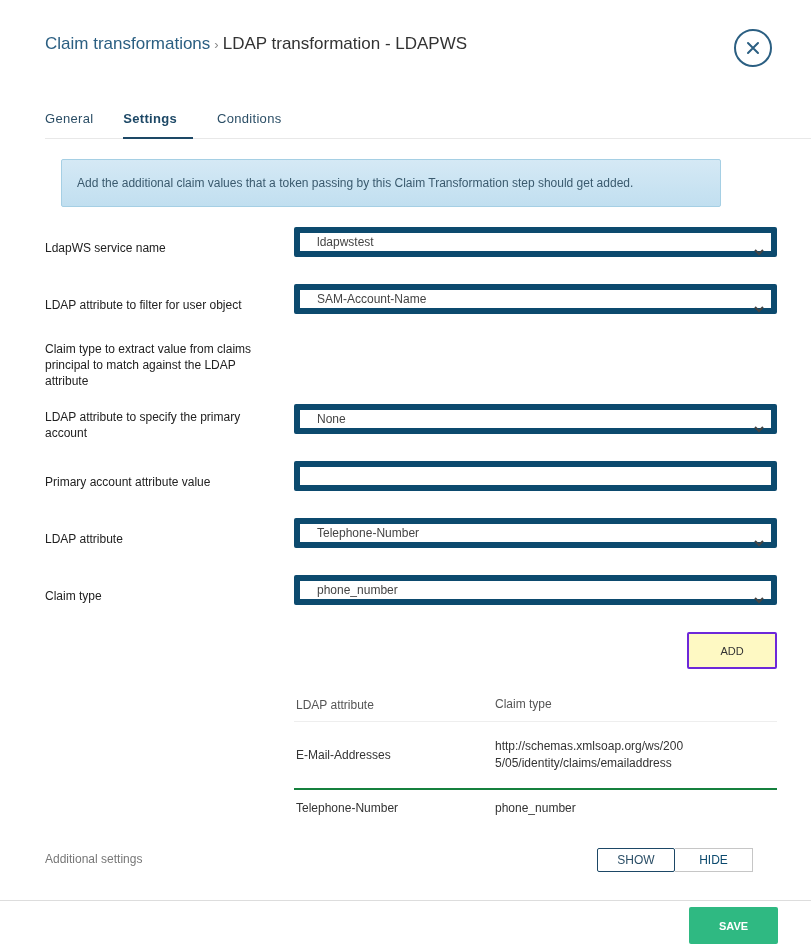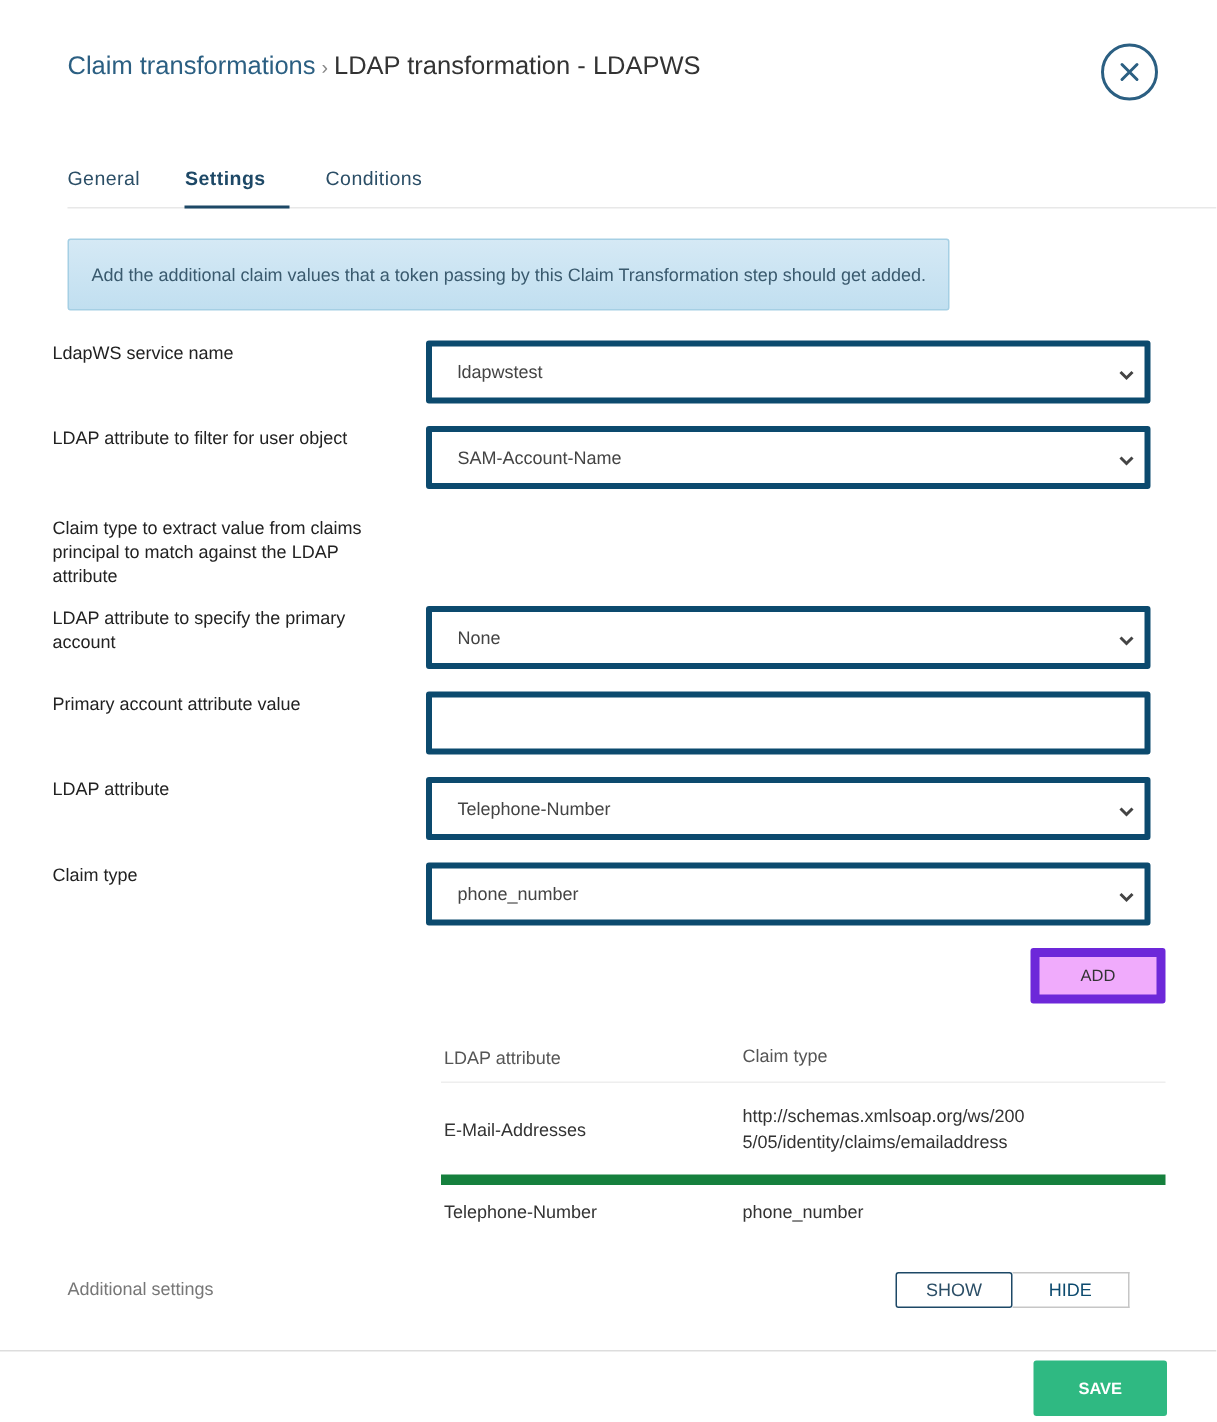--- a/index.html
+++ b/index.html
@@ -10,32 +10,32 @@
   .breadcrumb-link { color: #2b5f82; }
   .breadcrumb-sep { color: #888; font-size: 13px; margin: 0 4px; }
   .breadcrumb-current { color: #333; }
 
   .close-btn { position: absolute; left: 734px; top: 29px; width: 38px; height: 38px; border: 2px solid #2b5f82; border-radius: 50%; display: flex; align-items: center; justify-content: center; cursor: pointer; }
 
   .tabs { position: absolute; left: 45px; top: 104px; right: 0; height: 35px; border-bottom: 1px solid #e8e8e8; display: flex; }
   .tab { font-size: 13px; color: #2b4e66; padding: 7px 0 0 0; margin-right: 30px; height: 35px; cursor: pointer; letter-spacing: 0.3px; }
   .tab.active { font-weight: bold; color: #1d4866; border-bottom: 2px solid #1d4866; padding-left: 0; padding-right: 16px; margin-right: 24px; }
 
-  .info { position: absolute; left: 45px; top: 159px; width: 588px; height: 48px; background: linear-gradient(#d5e9f5, #c1dff0); border: 1px solid #a5cfe4; border-radius: 2px; color: #3a5a6e; font-size: 12px; padding: 16px 0 4px 15px; }
+  .info { position: absolute; left: 61px; top: 159px; width: 660px; height: 48px; background: linear-gradient(#d5e9f5, #c1dff0); border: 1px solid #a5cfe4; border-radius: 2px; color: #3a5a6e; font-size: 12px; padding: 16px 0 4px 15px; }
 
-  .row { position: absolute; left: 35px; width: 732px; display: flex; }
+  .row { position: absolute; left: 45px; width: 732px; display: flex; align-items: center; }
   .label { width: 249px; font-size: 12px; color: #222; line-height: 16px; padding-right: 20px; }
-  .field { position: absolute; left: 249px; width: 483px; height: 42px; border: 4px solid #0c4a6e; border-radius: 2px; background: #fff; display: flex; align-items: center; padding-left: 17px; font-size: 12px; color: #444; cursor: pointer; }
+  .field { position: absolute; left: 249px; width: 483px; height: 30px; border: 6px solid #0c4a6e; border-radius: 2px; background: #fff; display: flex; align-items: center; padding-left: 17px; font-size: 12px; color: #444; cursor: pointer; }
   .field .chev { position: absolute; right: 6px; top: 13px; width: 12px; height: 12px; }
 
-  .add-btn { position: absolute; left: 687px; top: 632px; width: 90px; height: 37px; border: 6px solid #6d28d9; border-radius: 2px; display: flex; align-items: center; justify-content: center; font-size: 11px; color: #333; cursor: pointer; background: #f0abfc; }
+  .add-btn { position: absolute; left: 687px; top: 632px; width: 90px; height: 37px; border: 2px solid #6d28d9; border-radius: 2px; display: flex; align-items: center; justify-content: center; font-size: 11px; color: #333; cursor: pointer; background: #fef9c3; }
 
   .tbl { position: absolute; left: 294px; top: 688px; width: 483px; font-size: 12px; color: #333; }
   .tbl-head { display: flex; height: 34px; align-items: center; color: #555; border-bottom: 1px solid #eee; }
-  .tbl-row { display: flex; align-items: center; border-bottom: 7px solid #15803d; }
+  .tbl-row { display: flex; align-items: center; border-bottom: 2px solid #15803d; }
   .tbl-row:last-child { border-bottom: none; }
   .c1 { width: 201px; padding-left: 2px; }
   .c2 { width: 196px; line-height: 17px; word-break: break-all; }
 
   .addl-label { position: absolute; left: 45px; top: 852px; font-size: 12px; color: #777; }
   .toggle { position: absolute; left: 597px; top: 848px; display: flex; }
   .tgl { width: 78px; height: 24px; display: flex; align-items: center; justify-content: center; font-size: 12px; cursor: pointer; }
   .tgl.on { border: 1px solid #1d4866; color: #2b4e66; border-radius: 2px; }
   .tgl.off { border: 1px solid #c6c6c6; border-left: none; color: #0c4a6e; }
 

